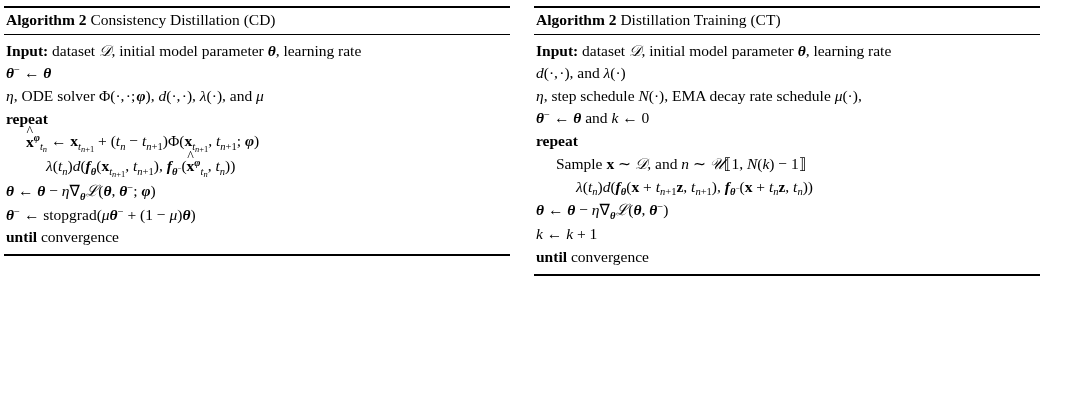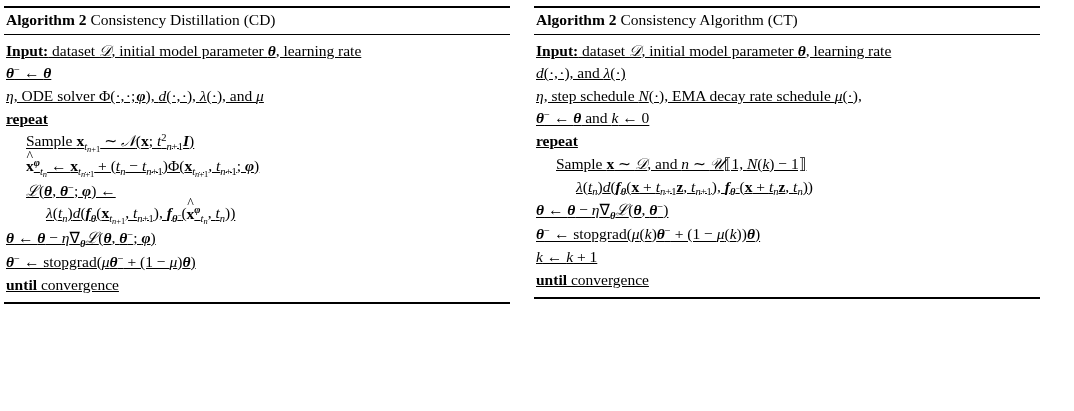--- a/index.html
+++ b/index.html
@@ -42,21 +42,20 @@
     font-weight: bold;
     text-align: right;
   }
   .algo-body {
     font-size: 15.5px;
     line-height: 1.46;
     padding: 5px 2px 5px 2px;
   }
   .line {
     white-space: pre-wrap;
-    text-decoration: underline;
   }
   .ind1 { padding-left: 20px; }
   .ind2 { padding-left: 40px; }
   .b { font-weight: bold; }
   .it { font-style: italic; }
   .bi { font-weight: bold; font-style: italic; }
   .cal { font-family: "DejaVu Serif", serif; font-style: italic; }
   .sub {
     font-size: 0.68em;
     vertical-align: -0.32em;
@@ -93,43 +92,41 @@
 
       <div class="line"><span class="b">Input:</span> dataset <span class="cal">𝒟</span>, initial model parameter <span class="bi">θ</span>, learning rate</div>
 
       <div class="line"><span class="bi">θ</span><span class="sup">−</span> ← <span class="bi">θ</span></div>
 
       <div class="line"><span class="it">η</span>, ODE solver Φ(·, ·; <span class="bi">φ</span>), <span class="it">d</span>(·, ·), <span class="it">λ</span>(·), and <span class="it">μ</span></div>
 
       <div class="line"><span class="b">repeat</span></div>
 
 
-      <div class="line ind1">Sample <span class="b">x</span><span class="sub"><span class="it">t</span><span style="font-size:0.8em;vertical-align:-0.2em;"><span class="it">n</span>+1</span></span> ∼ <span class="cal">𝒩</span>(<span class="b">x</span>; <span class="it">t</span><span class="sup">2</span><span class="sub"><span class="it">n</span>+1</span><span class="bi">I</span>)</div>
 
       <div class="line ind1"><span class="hat"><span class="hatmark">^</span><span class="b">x</span></span><span class="sup"><span class="bi">φ</span></span><span class="sub"><span class="it">t</span><span style="font-size:0.8em;vertical-align:-0.2em;"><span class="it">n</span></span></span> ← <span class="b">x</span><span class="sub"><span class="it">t</span><span style="font-size:0.8em;vertical-align:-0.2em;"><span class="it">n</span>+1</span></span> + (<span class="it">t</span><span class="sub"><span class="it">n</span></span> − <span class="it">t</span><span class="sub"><span class="it">n</span>+1</span>)Φ(<span class="b">x</span><span class="sub"><span class="it">t</span><span style="font-size:0.8em;vertical-align:-0.2em;"><span class="it">n</span>+1</span></span>, <span class="it">t</span><span class="sub"><span class="it">n</span>+1</span>; <span class="bi">φ</span>)</div>
 
-      <div class="line ind1"><span class="cal">ℒ</span>(<span class="bi">θ</span>, <span class="bi">θ</span><span class="sup">−</span>; <span class="bi">φ</span>) ←</div>
 
       <div class="line ind2"><span class="it">λ</span>(<span class="it">t</span><span class="sub"><span class="it">n</span></span>)<span class="it">d</span>(<span class="bi">f</span><span class="sub"><span class="bi">θ</span></span>(<span class="b">x</span><span class="sub"><span class="it">t</span><span style="font-size:0.8em;vertical-align:-0.2em;"><span class="it">n</span>+1</span></span>, <span class="it">t</span><span class="sub"><span class="it">n</span>+1</span>), <span class="bi">f</span><span class="sub"><span class="bi">θ</span><span class="sup">−</span></span>(<span class="hat"><span class="hatmark">^</span><span class="b">x</span></span><span class="sup"><span class="bi">φ</span></span><span class="sub"><span class="it">t</span><span style="font-size:0.8em;vertical-align:-0.2em;"><span class="it">n</span></span></span>, <span class="it">t</span><span class="sub"><span class="it">n</span></span>))</div>
 
       <div class="line"><span class="bi">θ</span> ← <span class="bi">θ</span> − <span class="it">η</span>∇<span class="sub"><span class="bi">θ</span></span><span class="cal">ℒ</span>(<span class="bi">θ</span>, <span class="bi">θ</span><span class="sup">−</span>; <span class="bi">φ</span>)</div>
 
       <div class="line"><span class="bi">θ</span><span class="sup">−</span> ← stopgrad(<span class="it">μ</span><span class="bi">θ</span><span class="sup">−</span> + (1 − <span class="it">μ</span>)<span class="bi">θ</span>)</div>
 
       <div class="line"><span class="b">until</span> convergence</div>
 
     </div>
     <div class="algo-rule"></div>
   </div>
 
   <div class="algo">
     <div class="algo-rule"></div>
     <div class="algo-title">
       <span class="kw">Algorithm 2</span>
-      <span>Consistency Algorithm (CT)</span>
+      <span>Distillation Training (CT)</span>
     </div>
     <div class="algo-rule thin"></div>
     <div class="algo-body">
 
       <div class="line"><span class="b">Input:</span> dataset <span class="cal">𝒟</span>, initial model parameter <span class="bi">θ</span>, learning rate</div>
 
       <div class="line"><span class="it">d</span>(·, ·), and <span class="it">λ</span>(·)</div>
 
       <div class="line"><span class="it">η</span>, step schedule <span class="it">N</span>(·), EMA decay rate schedule <span class="it">μ</span>(·),</div>
 
@@ -138,21 +135,20 @@
       <div class="line"><span class="b">repeat</span></div>
 
       <div class="line ind1">Sample <span class="b">x</span> ∼ <span class="cal">𝒟</span>, and <span class="it">n</span> ∼ <span class="cal">𝒰</span>⟦1, <span class="it">N</span>(<span class="it">k</span>) − 1⟧</div>
 
 
 
       <div class="line ind2"><span class="it">λ</span>(<span class="it">t</span><span class="sub"><span class="it">n</span></span>)<span class="it">d</span>(<span class="bi">f</span><span class="sub"><span class="bi">θ</span></span>(<span class="b">x</span> + <span class="it">t</span><span class="sub"><span class="it">n</span>+1</span><span class="b">z</span>, <span class="it">t</span><span class="sub"><span class="it">n</span>+1</span>), <span class="bi">f</span><span class="sub"><span class="bi">θ</span><span class="sup">−</span></span>(<span class="b">x</span> + <span class="it">t</span><span class="sub"><span class="it">n</span></span><span class="b">z</span>, <span class="it">t</span><span class="sub"><span class="it">n</span></span>))</div>
 
       <div class="line"><span class="bi">θ</span> ← <span class="bi">θ</span> − <span class="it">η</span>∇<span class="sub"><span class="bi">θ</span></span><span class="cal">ℒ</span>(<span class="bi">θ</span>, <span class="bi">θ</span><span class="sup">−</span>)</div>
 
-      <div class="line"><span class="bi">θ</span><span class="sup">−</span> ← stopgrad(<span class="it">μ</span>(<span class="it">k</span>)<span class="bi">θ</span><span class="sup">−</span> + (1 − <span class="it">μ</span>(<span class="it">k</span>))<span class="bi">θ</span>)</div>
 
       <div class="line"><span class="it">k</span> ← <span class="it">k</span> + 1</div>
 
       <div class="line"><span class="b">until</span> convergence</div>
 
     </div>
     <div class="algo-rule"></div>
   </div>
 
 </div>

